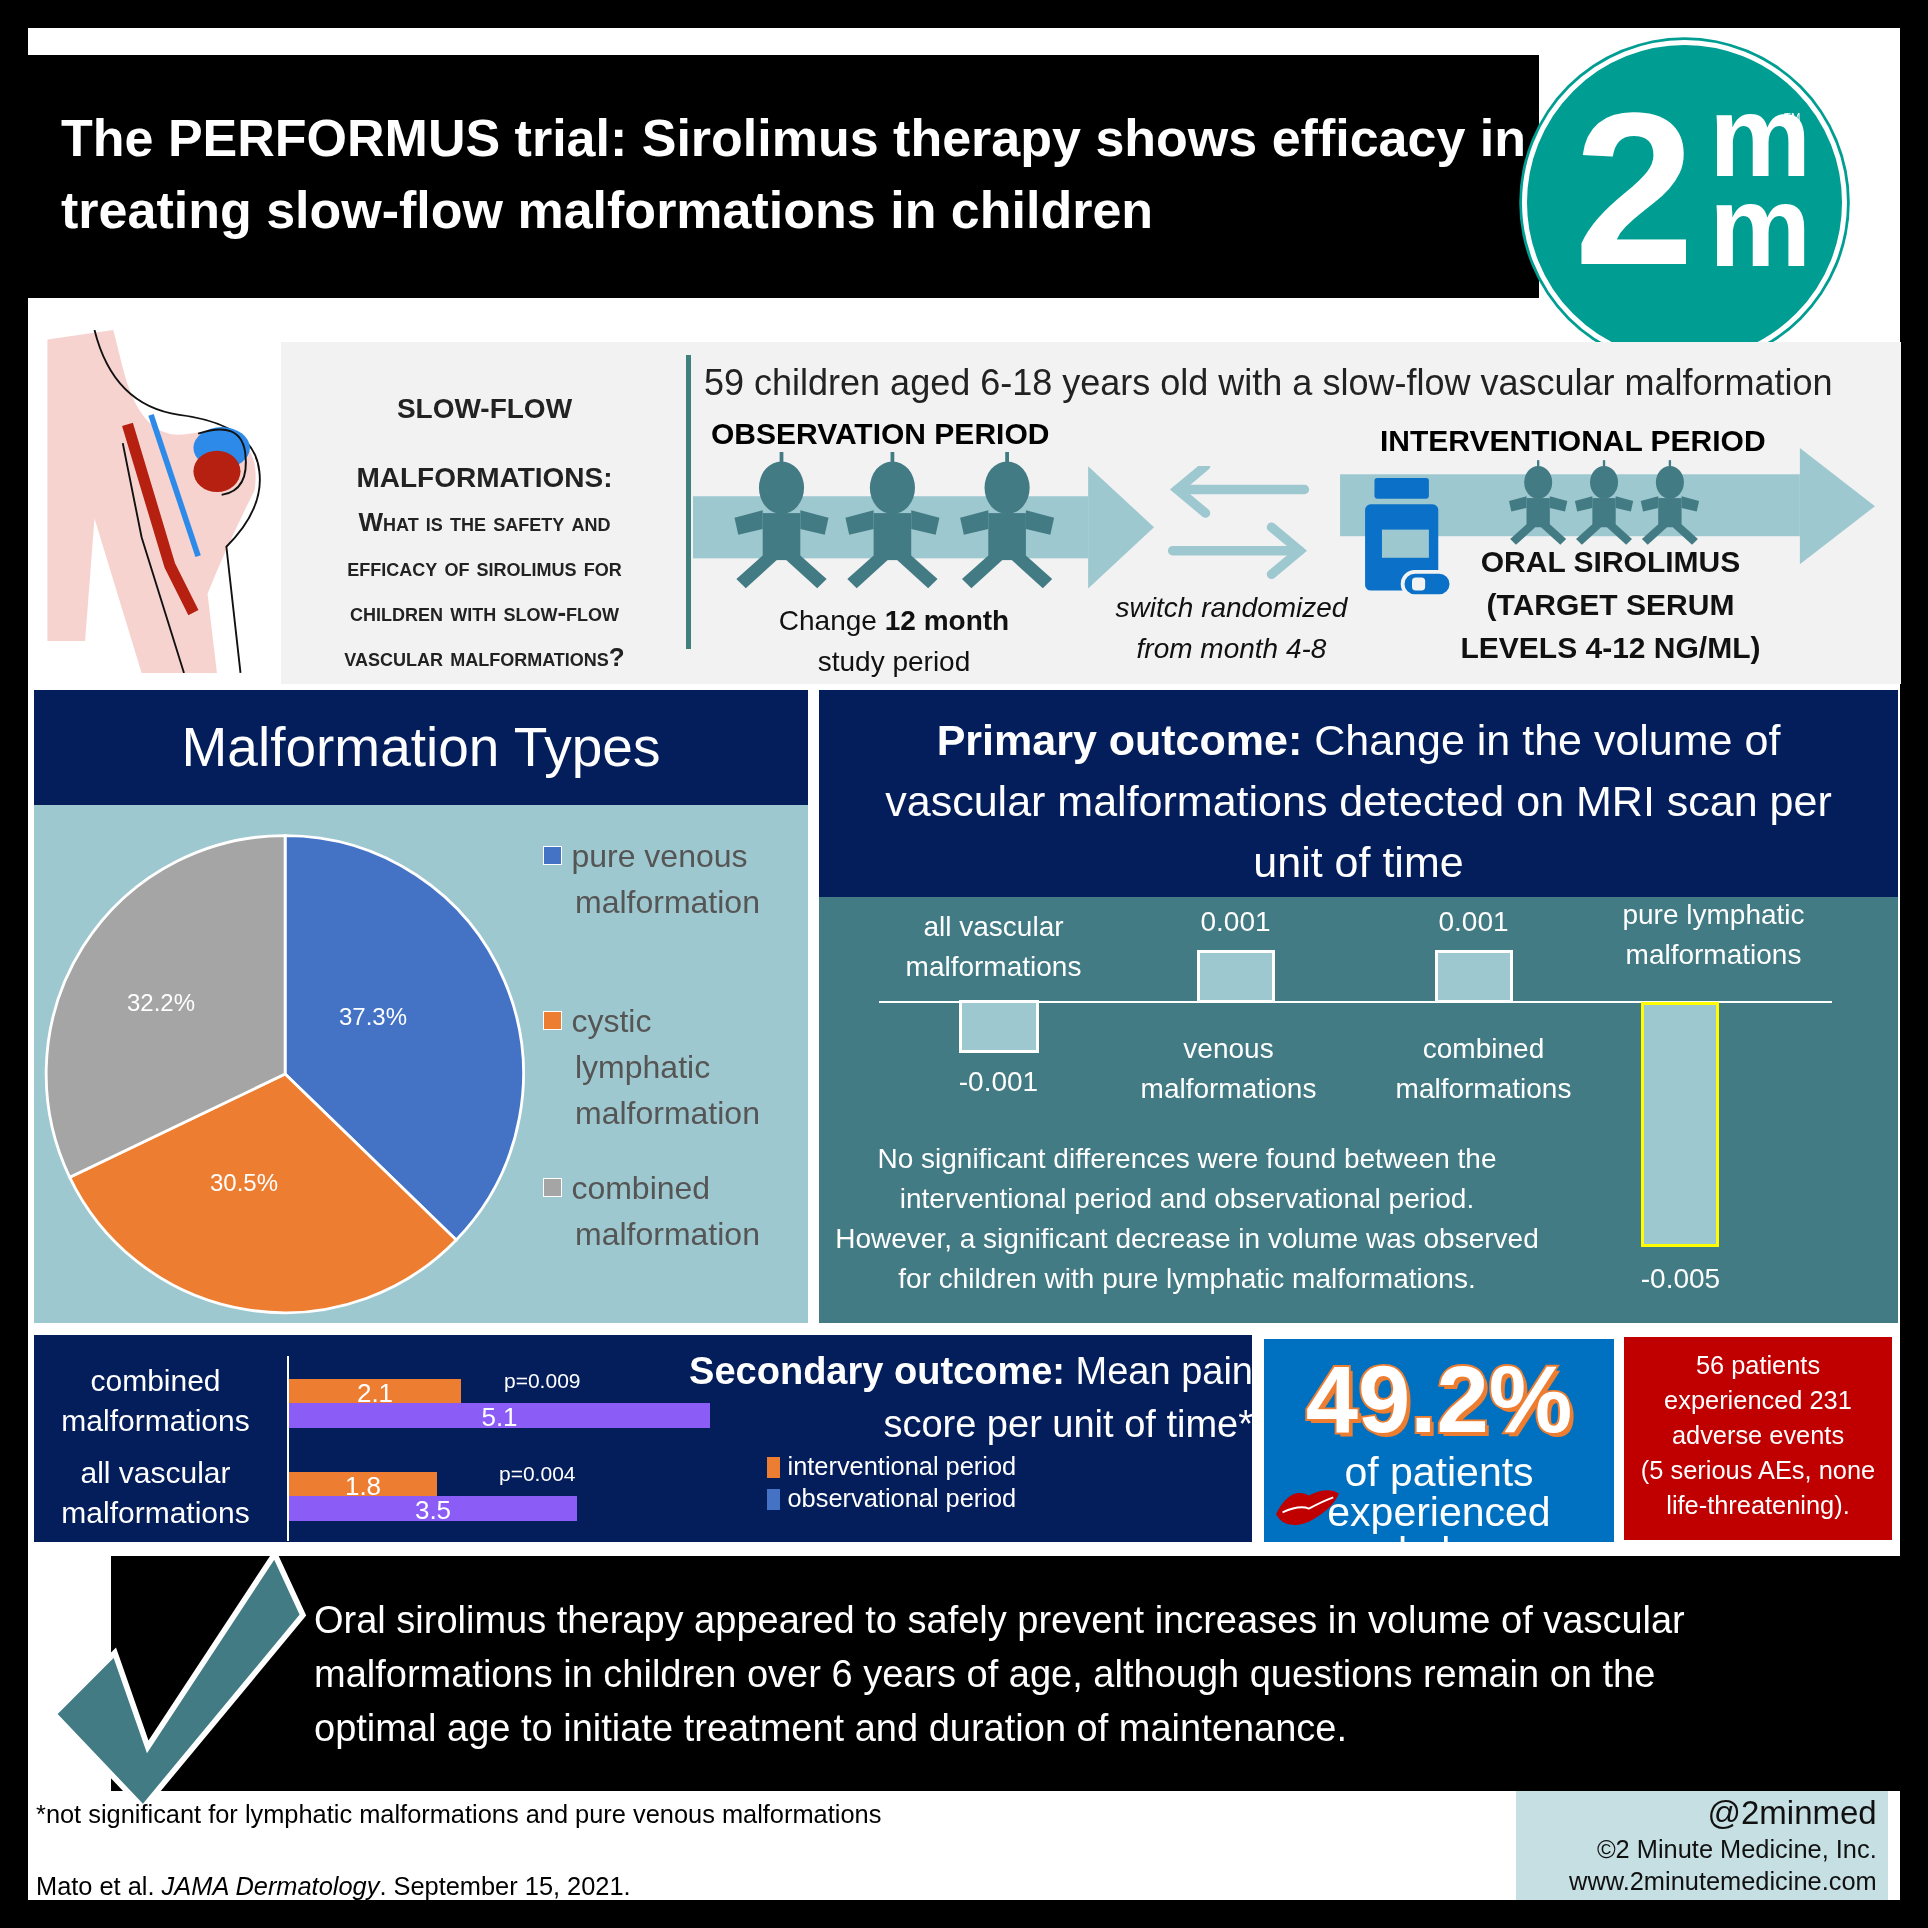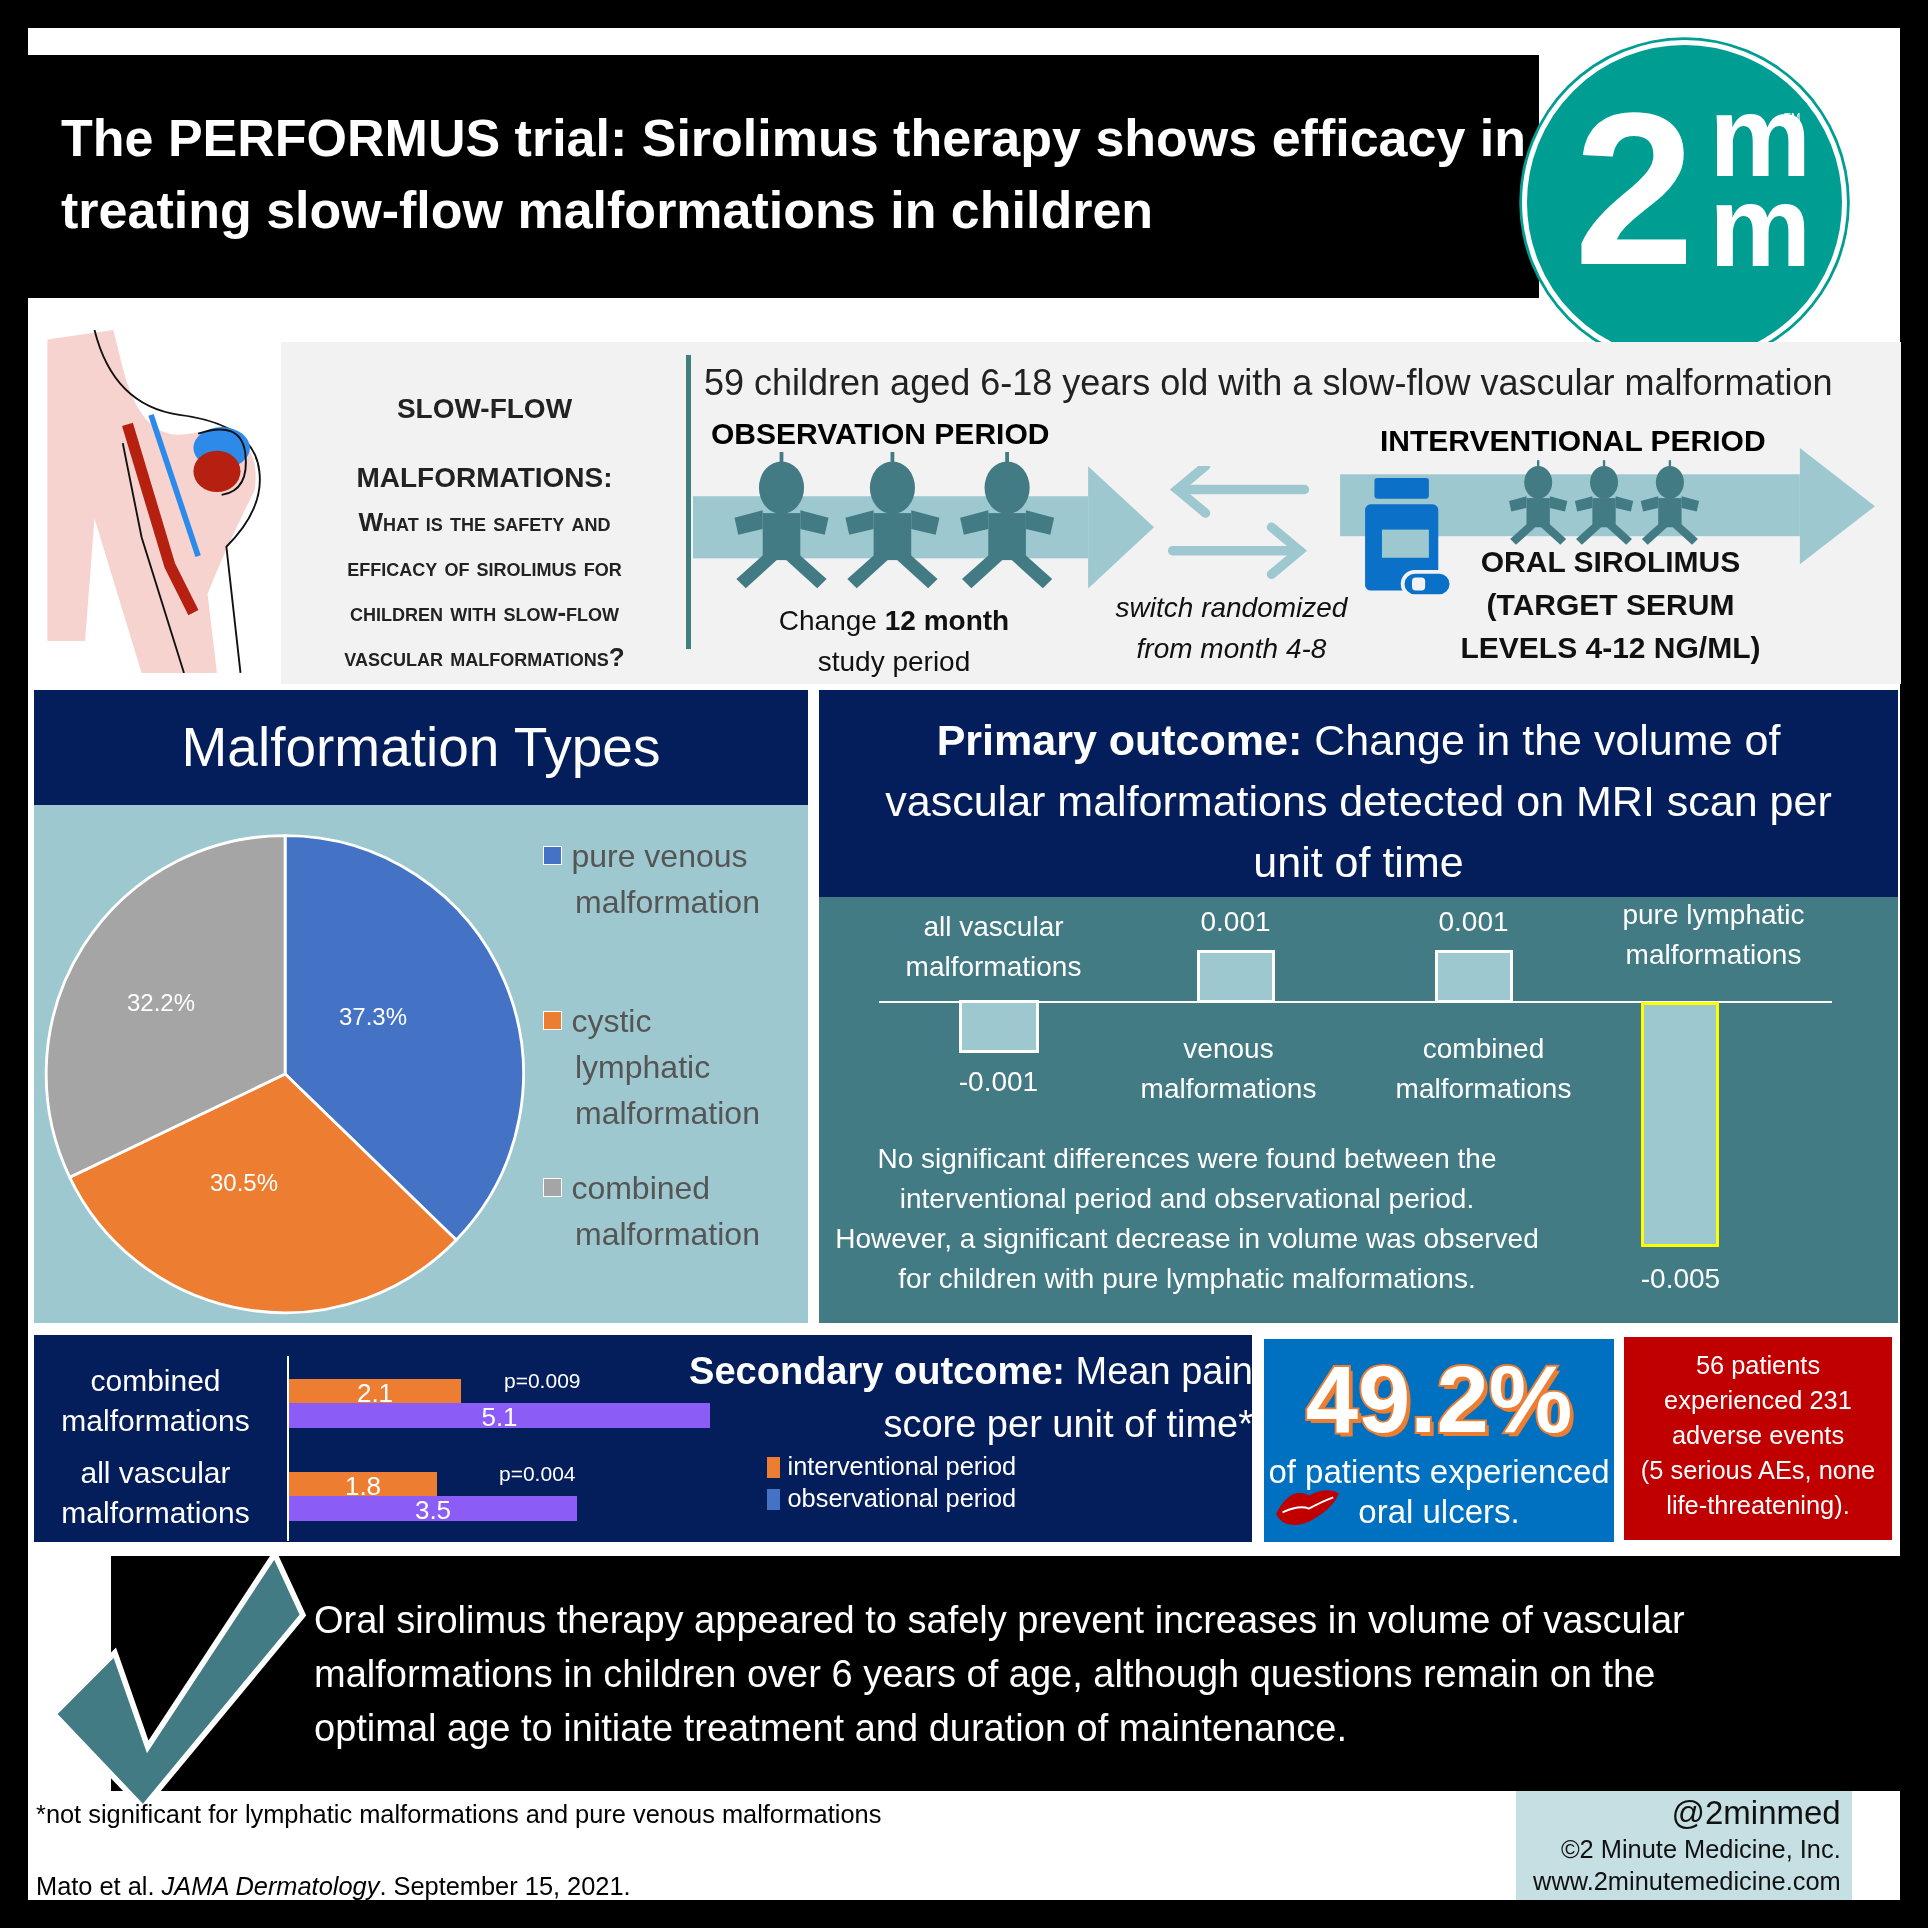--- a/index.html
+++ b/index.html
@@ -56,31 +56,31 @@
   .hbar.blue { background: #8b5cf6; }
   .pval { color: #fff; font-size: 21px; }
   .sec-title { left: 650px; top: 1345px; width: 603px; text-align: right; color: #fff; font-size: 38px; line-height: 53px; }
   .sec-legend { left: 767px; color: #fff; font-size: 25.4px; line-height: 32px; }
   .sec-legend .sw { display: inline-block; width: 13px; height: 21px; margin-right: 7.5px; vertical-align: -2.8px; }
 
   
   .ulcer { left: 1264px; top: 1339px; width: 350px; height: 203px; background: #0070c0; text-align: center; color: #fff; }
   .ulcer-pct { font-size: 94px; font-weight: bold; color: #fff; line-height: 104px; margin-top: 9.4px;
     -webkit-text-stroke: 3.8px #ed7d31; paint-order: stroke fill; text-shadow: 3.8px 3.8px 0 #ed7d31; }
-  .ulcer-text { font-size: 33px; line-height: 40px; }
+  .ulcer-text { font-size: 41px; line-height: 40px; }
   .ae { left: 1624px; top: 1337px; width: 268px; height: 203px; background: #c00000; color: #fff; text-align: center; font-size: 25.4px; line-height: 35px; padding-top: 11.3px; }
 
   
   .concl { left: 111px; top: 1556px; width: 1789px; height: 235px; background: #000; }
   .concl-text { left: 314px; top: 1593px; width: 1544px; color: #fff; font-size: 38px; line-height: 54px; }
 
   
   .foot-note { left: 36px; top: 1800px; font-size: 25.4px; color: #000; }
   .citation { left: 36px; top: 1872px; font-size: 25.4px; color: #000; }
-  .brand-box { left: 1516px; top: 1791px; width: 336px; height: 109px; background: #c5dfe3; text-align: right; padding-right: 11.3px; color: #111; }
+  .brand-box { left: 1516px; top: 1791px; width: 372px; height: 109px; background: #c5dfe3; text-align: right; padding-right: 11.3px; color: #111; }
   .brand-handle { font-size: 33px; line-height: 40px; padding-top: 1.9px; }
   .brand-line { font-size: 25.4px; line-height: 32px; }
 </style>
 </head>
 <body>
 
 <div class="canvas"></div>
 
 <div class="abs header"></div>
 <div class="abs title">

